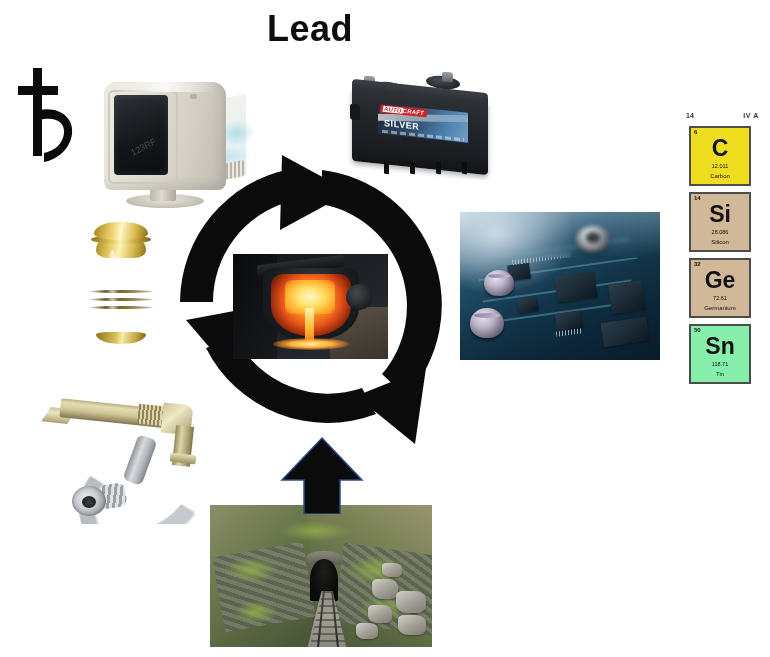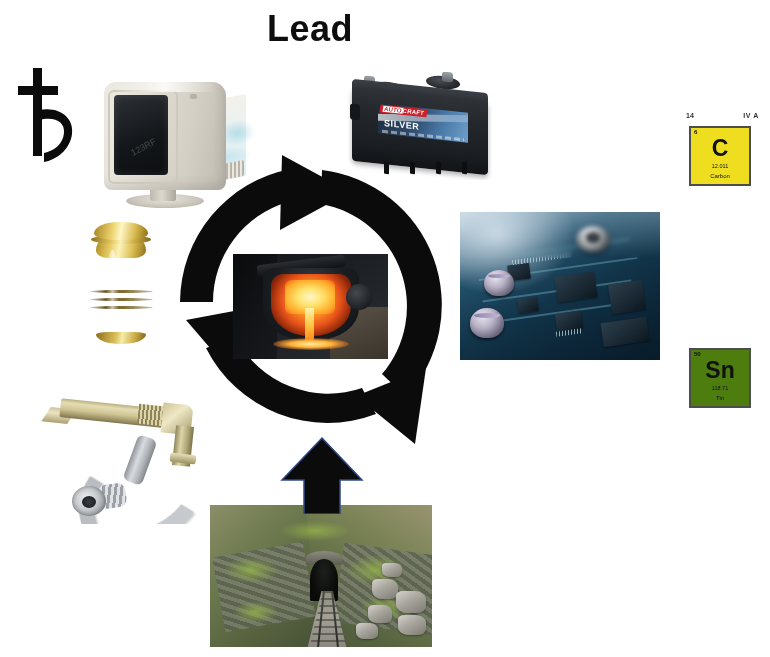--- a/index.html
+++ b/index.html
@@ -654,23 +654,35 @@
       <span class="r">IV A</span>
     </div>
 
     <div class="pt-cell" style="top:14px; background:#eede1f;">
       <span class="pt-z">6</span>
       <span class="pt-sym">C</span>
       <span class="pt-mass">12.011</span>
       <span class="pt-name">Carbon</span>
     </div>
 
-
-
-    <div class="pt-cell" style="top:212px; background:#4d7c0f;margin-top:24px;">
+    <div class="pt-cell" style="top:80px; background:#d0b899;">
+      <span class="pt-z">14</span>
+      <span class="pt-sym">Si</span>
+      <span class="pt-mass">28.086</span>
+      <span class="pt-name">Silicon</span>
+    </div>
+
+    <div class="pt-cell" style="top:146px; background:#d0b899;">
+      <span class="pt-z">32</span>
+      <span class="pt-sym">Ge</span>
+      <span class="pt-mass">72.61</span>
+      <span class="pt-name">Germanium</span>
+    </div>
+
+    <div class="pt-cell" style="top:212px; background:#86efac;">
       <span class="pt-z">50</span>
       <span class="pt-sym">Sn</span>
       <span class="pt-mass">118.71</span>
       <span class="pt-name">Tin</span>
     </div>
 
   </div>
 
 </div>
 

